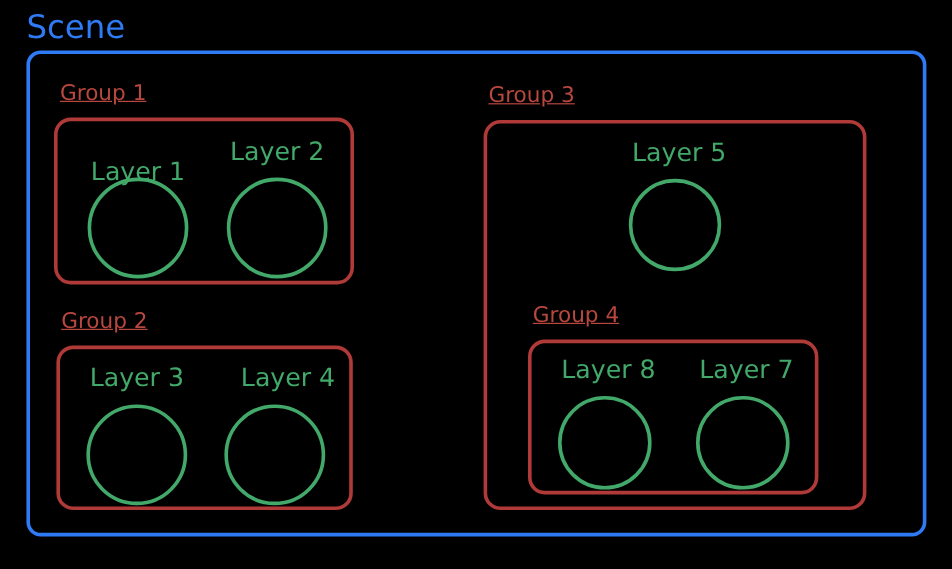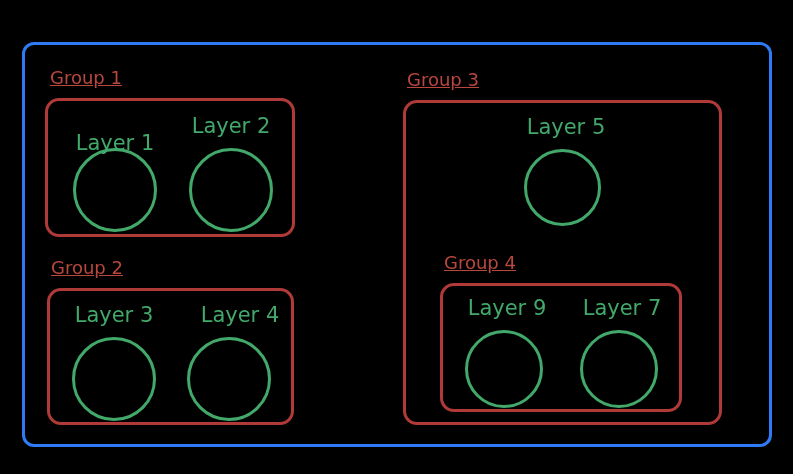--- a/index.html
+++ b/index.html
@@ -61,20 +61,21 @@
     border: 3px solid #42a96a;
     border-radius: 50%;
     background: transparent;
   }
 </style>
 </head>
 <body>
 
 <div id="canvas">
 
+  <div class="label scene-label" id="scene-label" style="left: 22px; top: 10px;">Scene</div>
 
   <div class="box scene-box" id="scene-box" style="left: 22px; top: 42px; width: 750px; height: 405px;"></div>
 
   <div id="groups-layer">
       <div class="label group-label" style="left: 50px; top: 69px;">Group 1</div>
       <div class="box group-box" style="left: 45px; top: 98px; width: 250px; height: 139px;"></div>
       <div class="label group-label" style="left: 51px; top: 259px;">Group 2</div>
       <div class="box group-box" style="left: 47px; top: 288px; width: 247px; height: 137px;"></div>
       <div class="label group-label" style="left: 407px; top: 71px;">Group 3</div>
       <div class="box group-box" style="left: 403px; top: 100px; width: 319px; height: 325px;"></div>
@@ -86,19 +87,19 @@
       <div class="label layer-label" style="left: 73px; top: 133px; width: 84px;">Layer 1</div>
       <div class="layer-circle" style="left: 73px; top: 148px; width: 84px; height: 84px;"></div>
       <div class="label layer-label" style="left: 189px; top: 116px; width: 84px;">Layer 2</div>
       <div class="layer-circle" style="left: 189px; top: 148px; width: 84px; height: 84px;"></div>
       <div class="label layer-label" style="left: 72px; top: 305px; width: 84px;">Layer 3</div>
       <div class="layer-circle" style="left: 72px; top: 337px; width: 84px; height: 84px;"></div>
       <div class="label layer-label" style="left: 198px; top: 305px; width: 84px;">Layer 4</div>
       <div class="layer-circle" style="left: 187px; top: 337px; width: 84px; height: 84px;"></div>
       <div class="label layer-label" style="left: 524px; top: 117px; width: 84px;">Layer 5</div>
       <div class="layer-circle" style="left: 524px; top: 149px; width: 77px; height: 77px;"></div>
-      <div class="label layer-label" style="left: 465px; top: 298px; width: 84px;">Layer 9</div>
+      <div class="label layer-label" style="left: 465px; top: 298px; width: 84px;">Layer 8</div>
       <div class="layer-circle" style="left: 465px; top: 330px; width: 78px; height: 78px;"></div>
       <div class="label layer-label" style="left: 580px; top: 298px; width: 84px;">Layer 7</div>
       <div class="layer-circle" style="left: 580px; top: 330px; width: 78px; height: 78px;"></div>
     </div>
 
 </div>
 
 </body></html>

